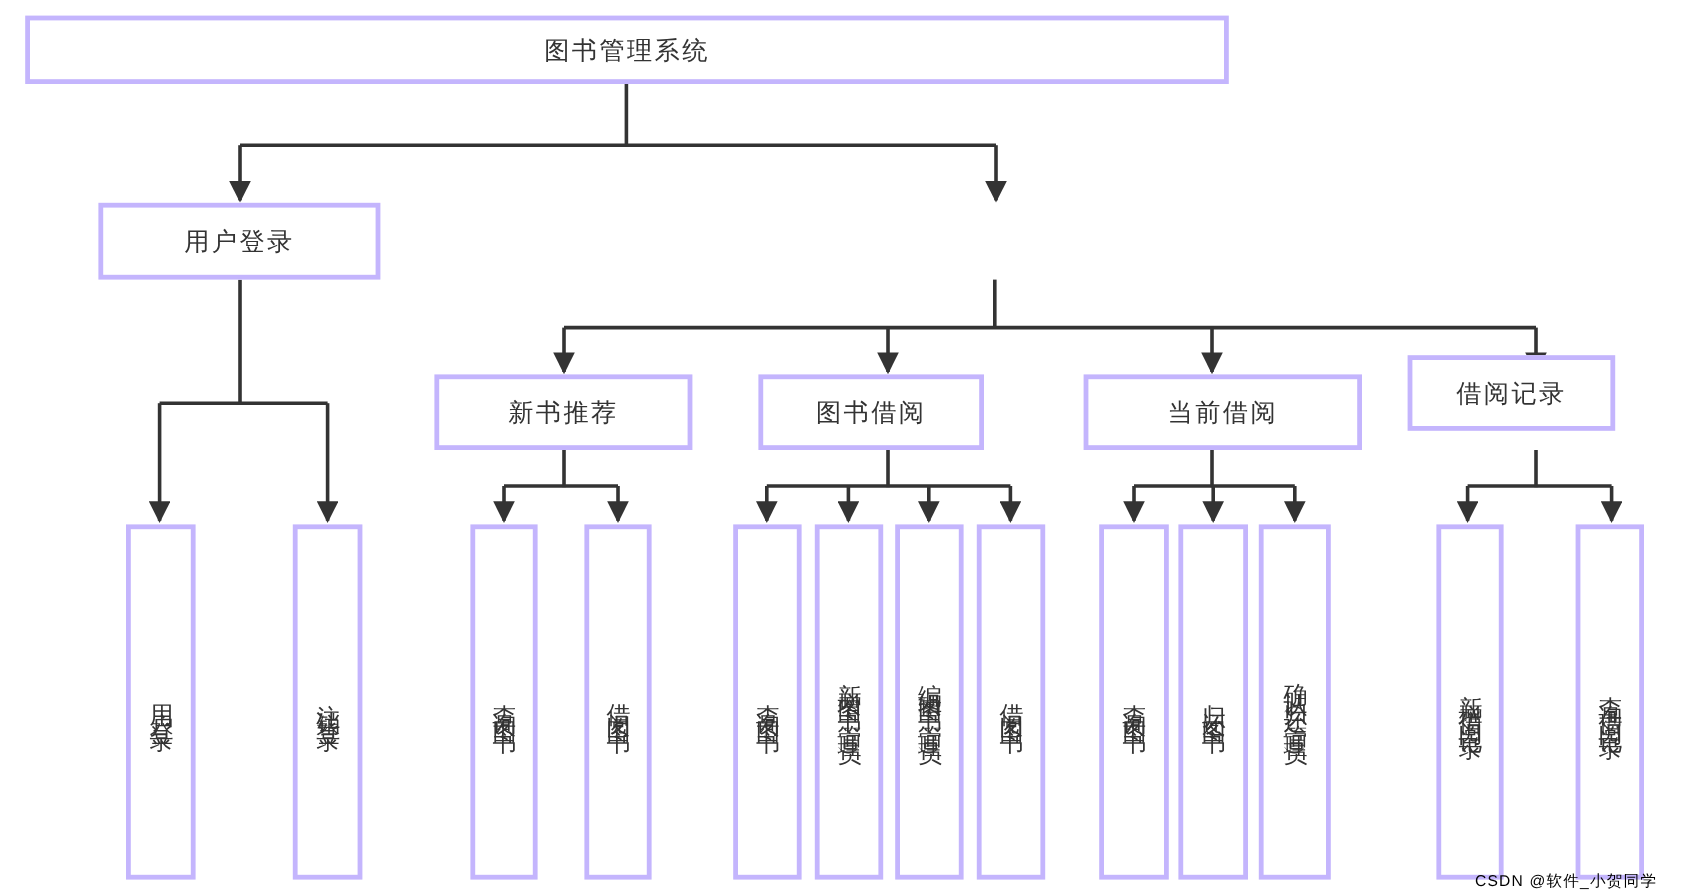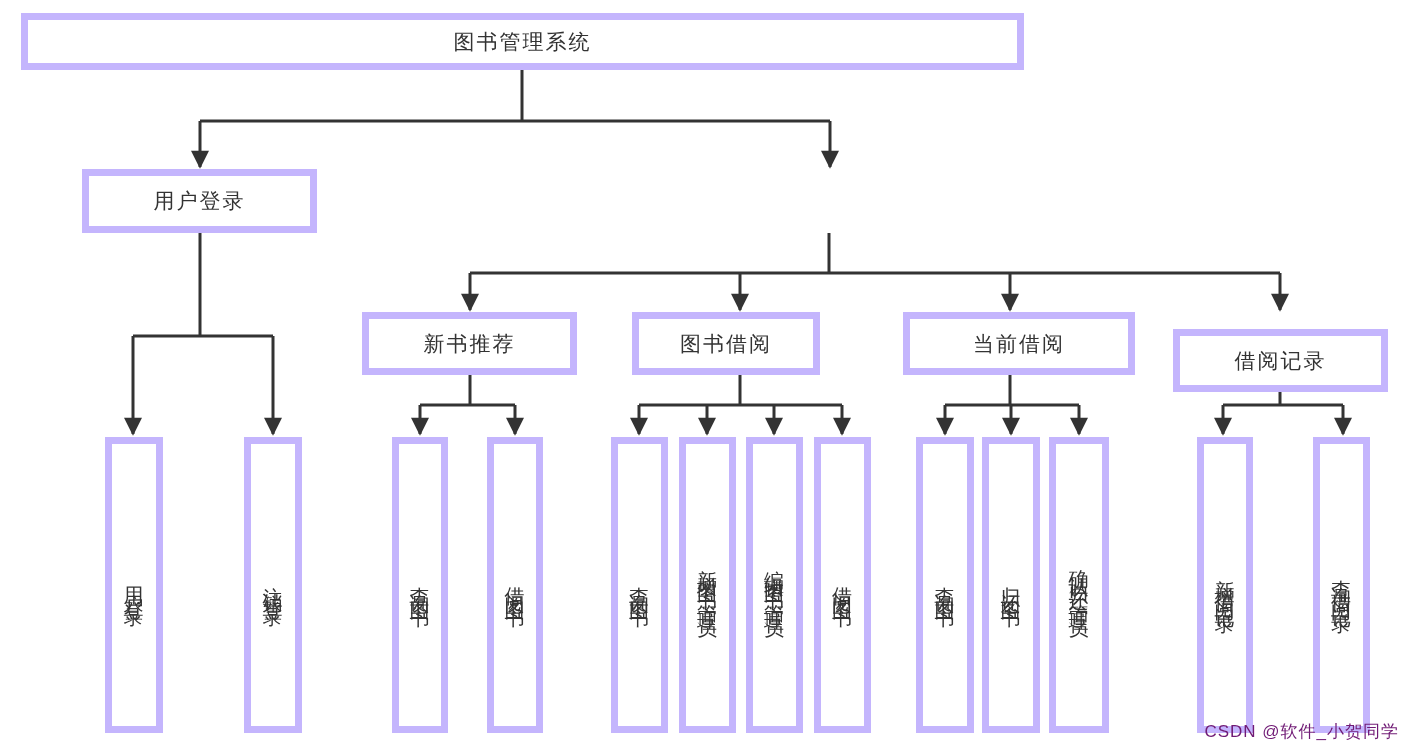--- a/index.html
+++ b/index.html
@@ -8,44 +8,44 @@
     width:1405px;height:747px;
     background:#ffffff;
     font-family:"Liberation Sans","DejaVu Sans",sans-serif;
     overflow:hidden;
   }
   #connectors{position:absolute;left:0;top:0;width:1405px;height:747px;}
   .node{
     position:absolute;
     box-sizing:border-box;
     background:#ffffff;
-    border:7px solid #c4b5fd;
+    border:4px solid #c4b5fd;
     display:flex;
     align-items:center;
     justify-content:center;
     color:#333333;
   }
   .h-node span{
     font-size:21px;
     letter-spacing:2px;
     white-space:nowrap;
   }
   .leaf-node span{
     writing-mode:vertical-lr;
     text-orientation:mixed;
     font-size:20px;
     letter-spacing:7px;
     line-height:1;
   }
   .watermark{
     position:absolute;
-    right:6px;
+    right:24px;
     bottom:4px;
-    font-size:17px;
-    color:#701a75;
+    font-size:13px;
+    color:#000000;
     letter-spacing:1px;
     white-space:nowrap;
   }
 </style>
 </head>
 <body>
 
 <div id="stage">
 
   <svg id="connectors" viewBox="0 0 1405 747" xmlns="http://www.w3.org/2000/svg">
@@ -108,21 +108,21 @@
 
   <div class="node h-node" style="left:362px;top:312px;width:215px;height:63px;">
     <span>新书推荐</span>
   </div>
   <div class="node h-node" style="left:632px;top:312px;width:188px;height:63px;">
     <span>图书借阅</span>
   </div>
   <div class="node h-node" style="left:903px;top:312px;width:232px;height:63px;">
     <span>当前借阅</span>
   </div>
-  <div class="node h-node" style="left:1173px;top:329px;width:215px;height:63px;">
+  <div class="node h-node" style="left:1173px;top:296px;width:173px;height:63px;">
     <span>借阅记录</span>
   </div>
 
   <div class="node leaf-node" style="left:105px;top:437px;width:58px;height:296px;">
     <span>用户登录</span>
   </div>
   <div class="node leaf-node" style="left:244px;top:437px;width:58px;height:296px;">
     <span>注销登录</span>
   </div>
 

